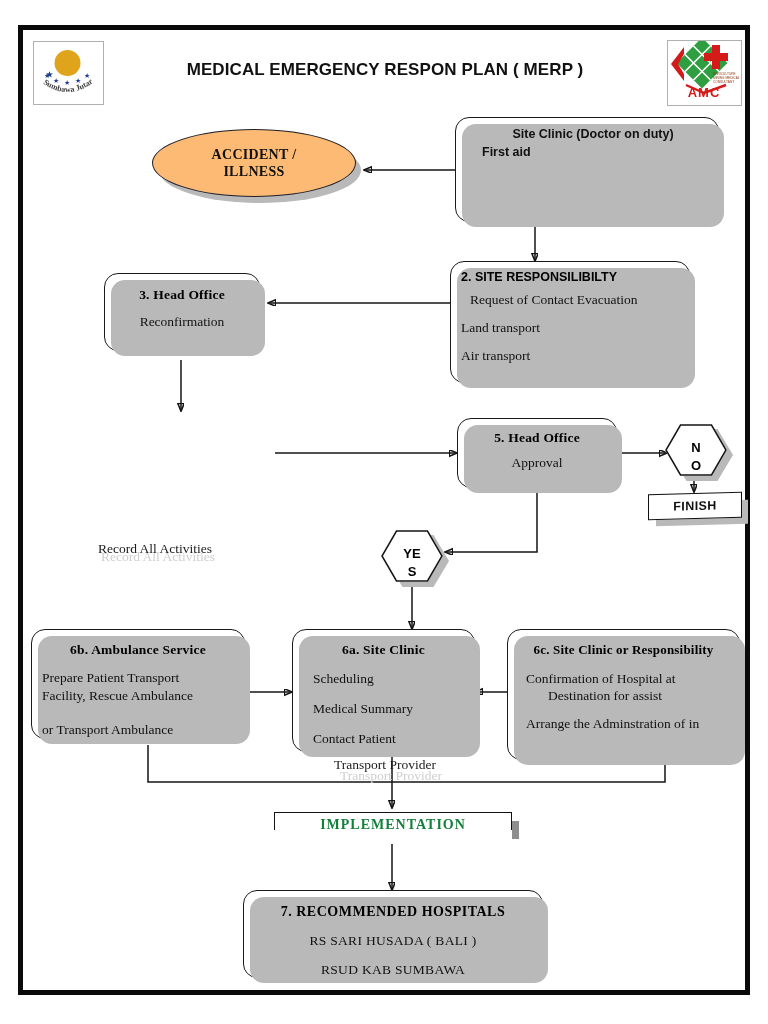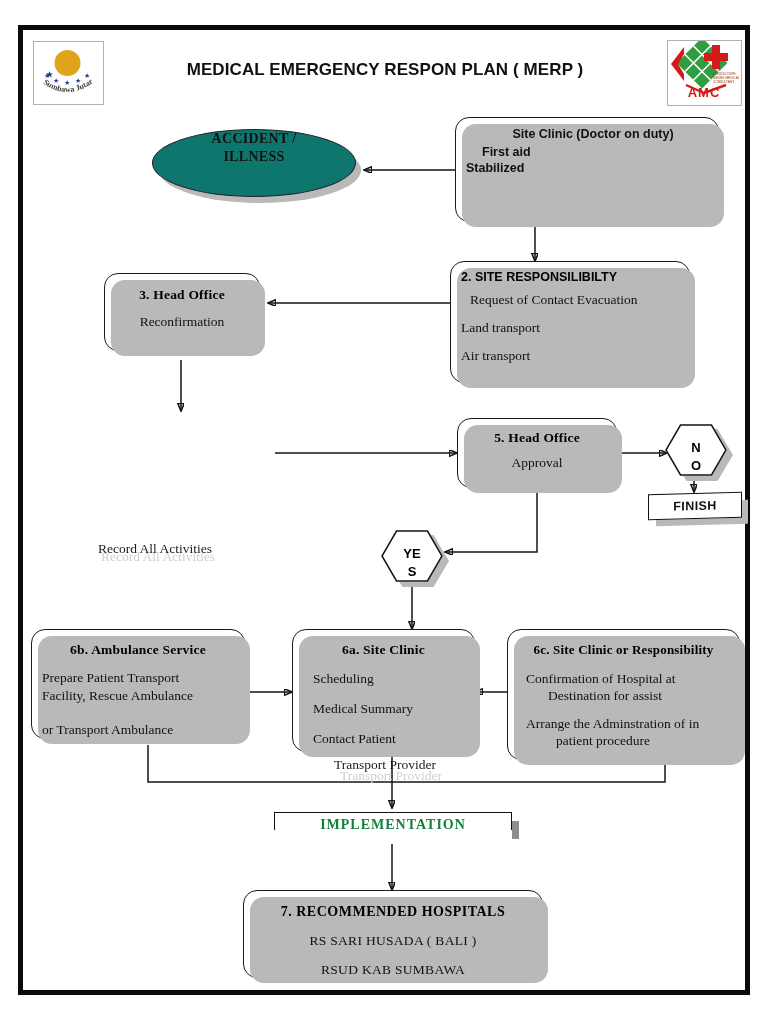--- a/index.html
+++ b/index.html
@@ -27,22 +27,22 @@
   .b-line{font-size:13.5px;color:#111;margin-top:9px;}
   .b-line-sans{font-size:12.5px;color:#111;font-family:"Liberation Sans",sans-serif;
            font-weight:bold;line-height:1.28;}
   .ctr{text-align:center;}
 
   
   #ellipse{position:absolute;left:152px;top:129px;width:202px;height:66px;z-index:5;}
   #ellipse .ell-shadow{position:absolute;left:7px;top:8px;width:202px;height:66px;
         background:#b9b9b9;border-radius:50%;}
   #ellipse .ell-body{position:absolute;left:0;top:0;width:202px;height:66px;
-        background:#0f766e;border:1.3px solid #20202a;border-radius:50%;
-        display:flex;align-items:flex-start;justify-content:center;}
+        background:#fdba74;border:1.3px solid #20202a;border-radius:50%;
+        display:flex;align-items:center;justify-content:center;}
   #ellipse .ell-text{font-weight:bold;font-size:14px;color:#111;text-align:center;
         line-height:1.25;letter-spacing:.3px;}
 
   
   .hex-wrap{position:absolute;z-index:6;}
   .hex-shadow{position:absolute;left:6px;top:5px;width:62px;height:52px;background:#b9b9b9;
      clip-path:polygon(25% 0%,75% 0%,100% 50%,75% 100%,25% 100%,0% 50%);}
   .hex-body{position:absolute;left:0;top:0;width:62px;height:52px;background:#fff;
      clip-path:polygon(25% 0%,75% 0%,100% 50%,75% 100%,25% 100%,0% 50%);}
   .hex-out{position:absolute;left:0;top:0;width:62px;height:52px;}
@@ -192,21 +192,20 @@
         <span>ILLNESS</span>
       </div>
     </div>
   </div>
 
   <div class="box" style="left:455px;top:117px;width:264px;height:105px;">
     <div class="shadow"></div>
     <div class="box-inner">
       <div class="b-line-sans" style="text-align:center;padding-left:12px;">Site Clinic (Doctor on duty)</div>
       <div class="b-line-sans" style="margin-top:2px;padding-left:16px;">First aid</div>
-      <div class="b-line-sans">Stabilized</div>
     </div>
   </div>
 
   <div class="box" style="left:450px;top:261px;width:240px;height:122px;">
     <div class="shadow"></div>
     <div class="box-inner">
       <div class="b-title-left">2. SITE RESPONSILIBILTY</div>
       <div class="b-line" style="padding-left:9px;margin-top:8px;">Request of Contact Evacuation</div>
       <div class="b-line" style="margin-top:12px;">Land transport</div>
       <div class="b-line" style="margin-top:12px;">Air transport</div>
@@ -283,21 +282,20 @@
   <div class="ghost-text" style="left:340px;top:768px;">Transport Provider</div>
   <div class="free-text" style="left:334px;top:757px;">Transport Provider</div>
 
   <div class="box" style="left:507px;top:629px;width:233px;height:131px;">
     <div class="shadow"></div>
     <div class="box-inner">
       <div class="b-title" style="margin-top:4px;font-size:13px;">6c. Site Clinic or Responsibility</div>
       <div class="b-line" style="margin-top:13px;padding-left:8px;">Confirmation of  Hospital at</div>
       <div class="b-line" style="margin-top:1px;padding-left:30px;">Destination for assist</div>
       <div class="b-line" style="margin-top:12px;padding-left:8px;">Arrange the Adminstration of in</div>
-      <div class="b-line" style="margin-top:1px;padding-left:38px;">patient procedure</div>
     </div>
   </div>
 
   <div id="impl">
     <div class="i-shadow"></div>
     <div class="i-body">
       <div class="i-text">IMPLEMENTATION</div>
     </div>
     <div class="i-mask"></div>
   </div>

